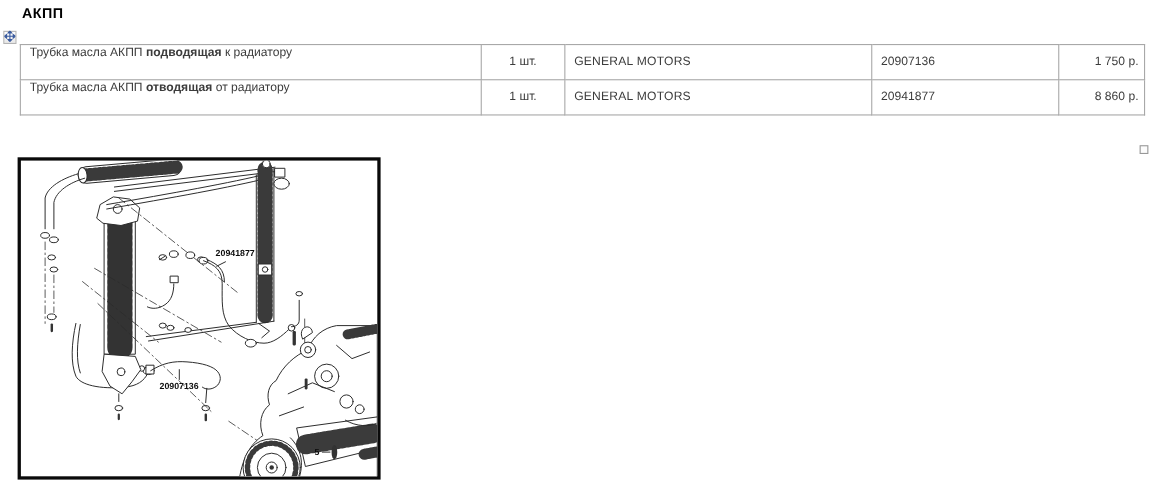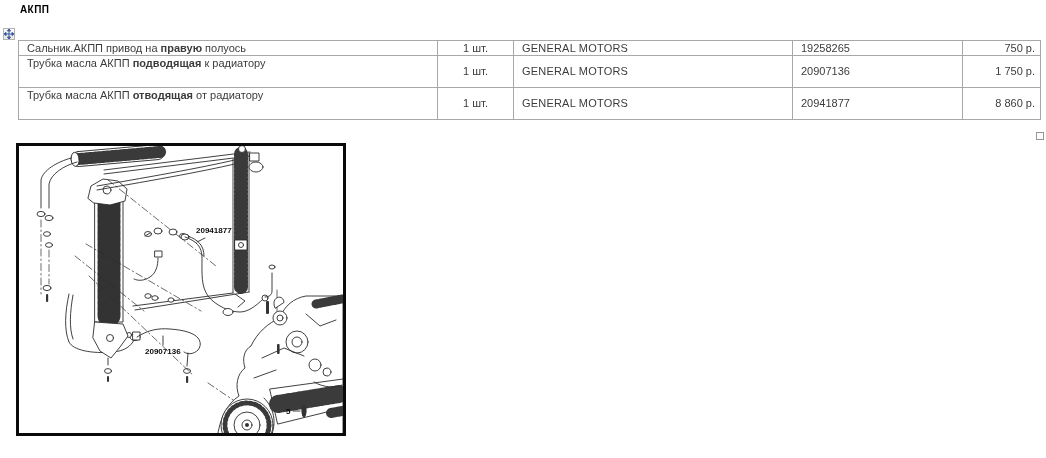--- a/index.html
+++ b/index.html
@@ -3,21 +3,21 @@
 <meta charset="utf-8">
 <style>
   * { box-sizing: border-box; }
   html, body { margin: 0; padding: 0; background: #fff; }
   .page {
     position: relative; width: 1046px; height: 458px; overflow: hidden;
     background: #fff; font-family: "Liberation Sans", sans-serif;
   }
   .title {
     position: absolute; left: 20px; top: 4px; margin: 0;
-    font-size: 10px; font-weight: bold; color: #000; letter-spacing: .4px;
+    font-size: 13px; font-weight: bold; color: #000; letter-spacing: .4px;
   }
   .move-handle {
     position: absolute; left: 3px; top: 28px; width: 12px; height: 12px;
     border: 1px solid #b3b3b3; background: linear-gradient(#fdfdfd, #e7e7e7);
     display: flex; align-items: center; justify-content: center; cursor: move;
   }
   .parts-table {
     position: absolute; left: 18px; top: 40px; width: 1022px;
     border-collapse: collapse; table-layout: fixed;
     font-size: 11px; color: #3c3c3c; line-height: 13px;
@@ -69,27 +69,20 @@
 
   <table class="parts-table">
     <colgroup>
       <col style="width:419px">
         <col style="width:76px">
         <col style="width:279px">
       <col style="width:170px">
         <col style="width:78px">
     </colgroup>
     <tbody>
-      <tr class="r-s">
-        <td class="c-name"><span>Сальник.АКПП привод на </span><b>правую</b><span> полуось</span></td>
-        <td class="c-qty">1 шт.</td>
-        <td class="c-brand">GENERAL MOTORS</td>
-        <td class="c-part">19258265</td>
-        <td class="c-price">750 р.</td>
-      </tr>
       <tr class="r-m">
         <td class="c-name"><span>Трубка масла АКПП </span><b>подводящая</b><span> к радиатору</span></td>
         <td class="c-qty">1 шт.</td>
         <td class="c-brand">GENERAL MOTORS</td>
         <td class="c-part">20907136</td>
         <td class="c-price">1 750 р.</td>
       </tr>
       <tr class="r-m">
         <td class="c-name"><span>Трубка масла АКПП </span><b>отводящая</b><span> от радиатору</span></td>
         <td class="c-qty">1 шт.</td>

